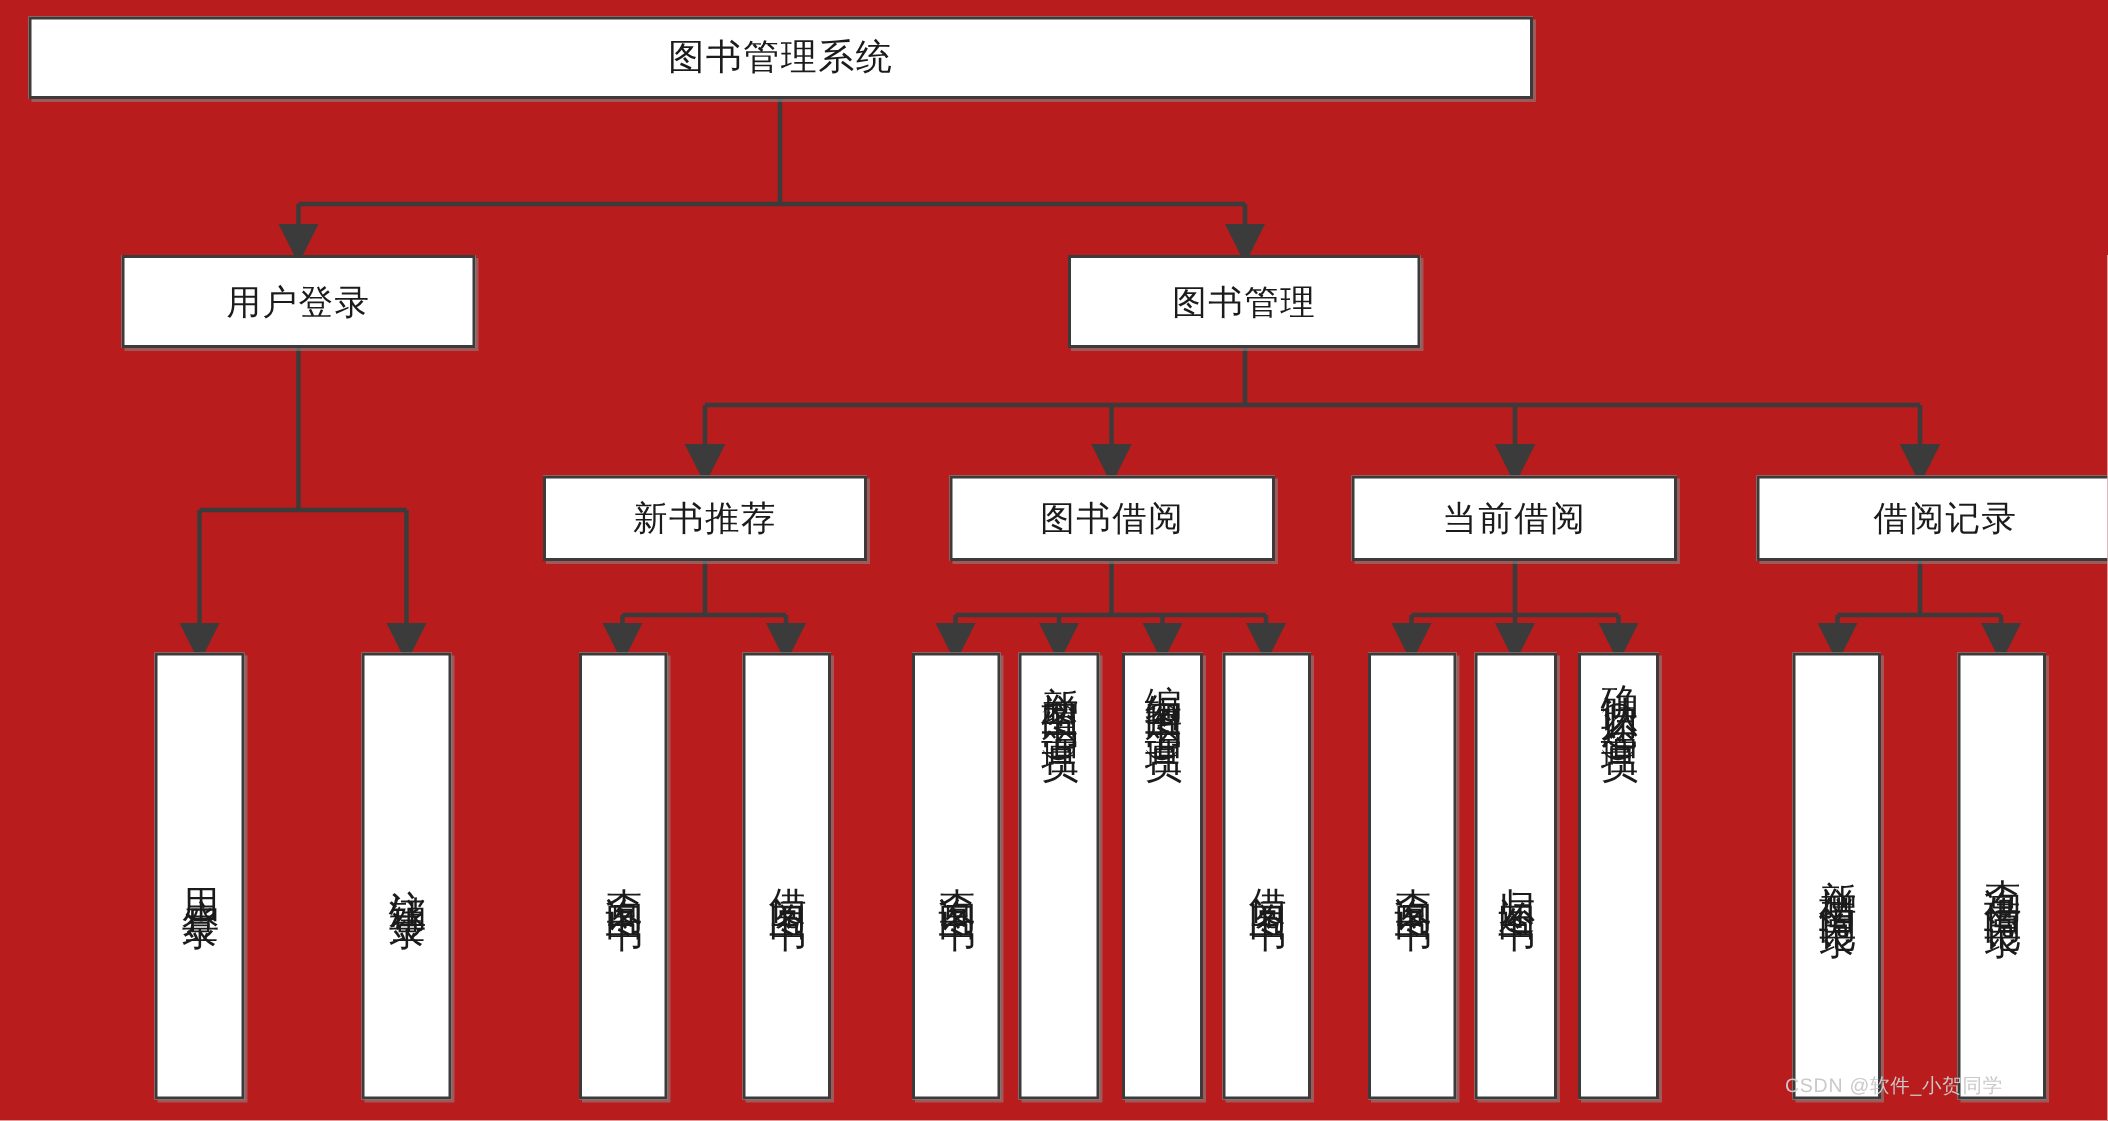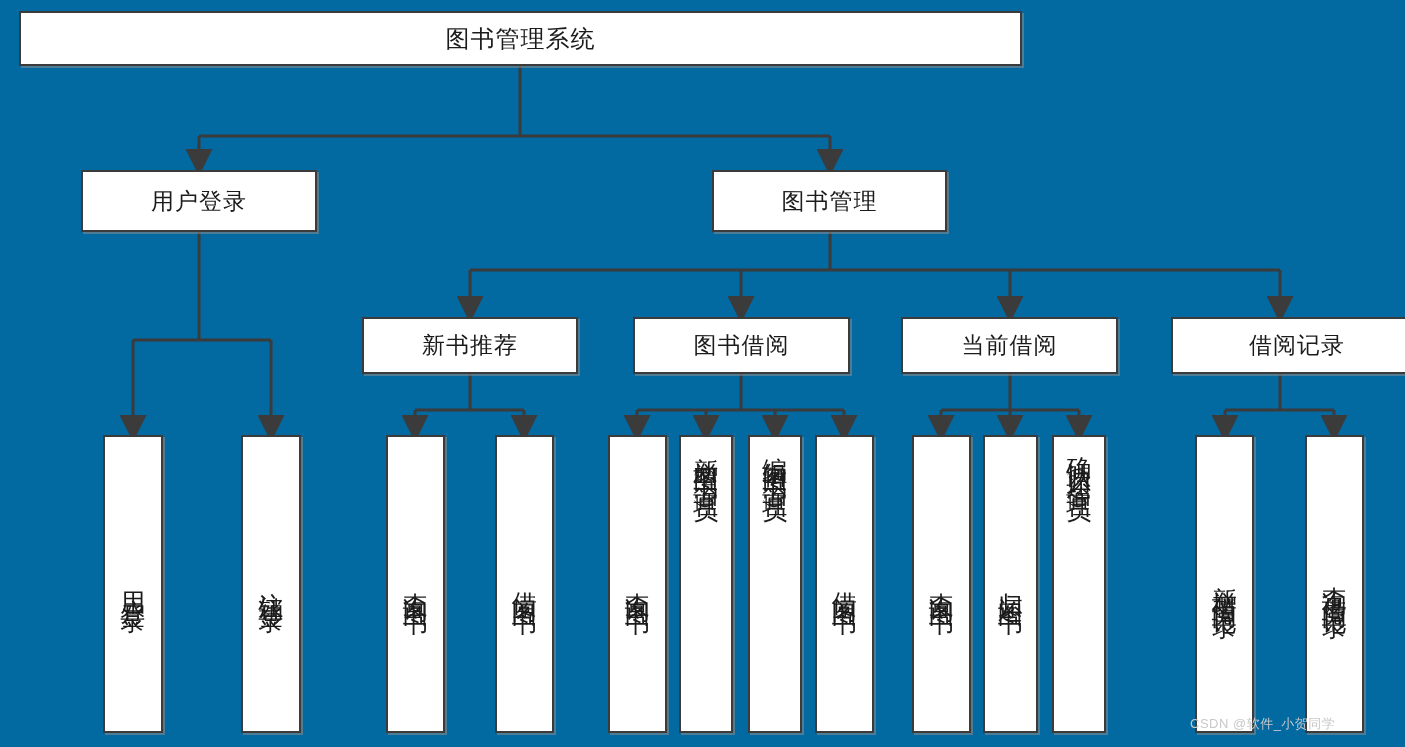--- a/index.html
+++ b/index.html
@@ -1,17 +1,17 @@
 <!DOCTYPE html>
 <html><head>
 <meta charset="utf-8">
 <style>
   html,body{margin:0;padding:0;background:#ffffff;}
   body{font-family:"Liberation Sans","DejaVu Sans",sans-serif;}
-  #canvas{position:relative;width:1405px;height:747px;background:#0369a1;overflow:hidden;}
+  #canvas{position:relative;width:1405px;height:747px;background:#b91c1c;overflow:hidden;}
   svg#wires{position:absolute;left:0;top:0;width:1405px;height:747px;}
   .node{position:absolute;box-sizing:border-box;background:#ffffff;
         border:2.5px solid #3b3b3b;display:flex;align-items:center;justify-content:center;}
   .node.shadowed{box-shadow:2px 2px 0 rgba(140,140,140,.55);}
   .node .lbl{color:#1b1b1b;font-size:23px;line-height:1.25;letter-spacing:1px;white-space:nowrap;}
   .node.lvl1 .lbl{font-size:24px;}
   .node.vert{align-items:flex-start;justify-content:center;padding-top:0;}
   .node.vert .lbl{writing-mode:vertical-rl;text-orientation:upright;
                   font-size:25px;letter-spacing:6px;line-height:1.05;white-space:nowrap;}
   .node.vert.mid{align-items:center;}

